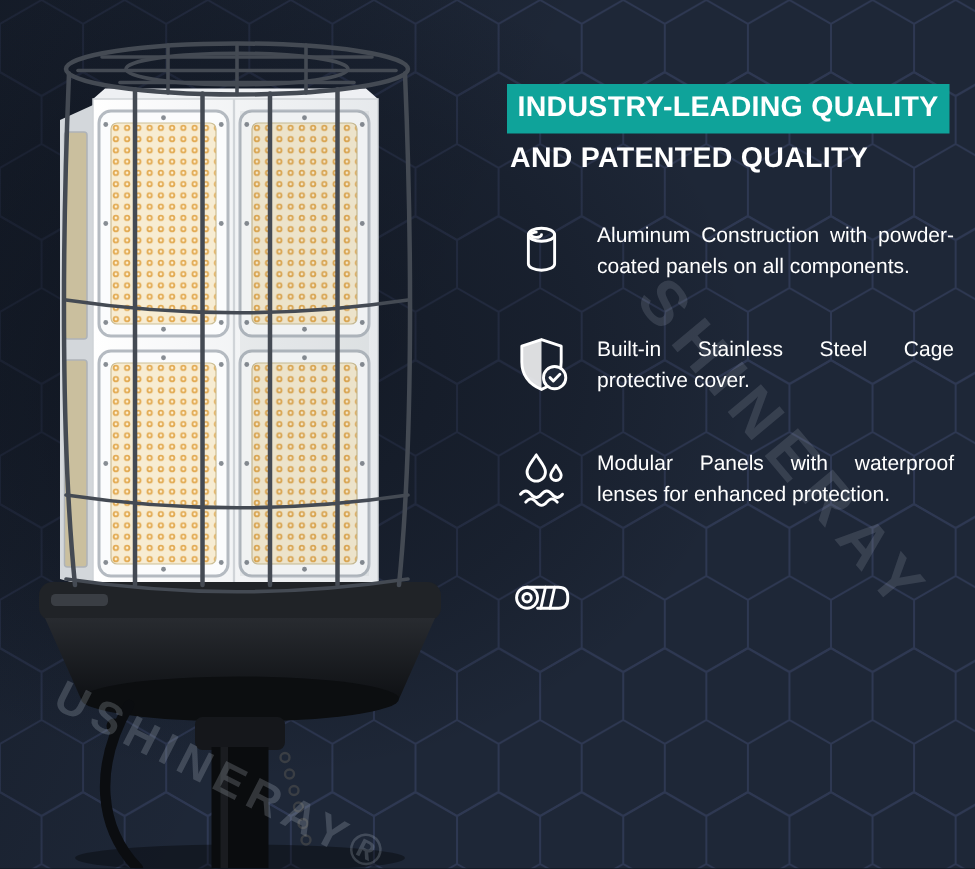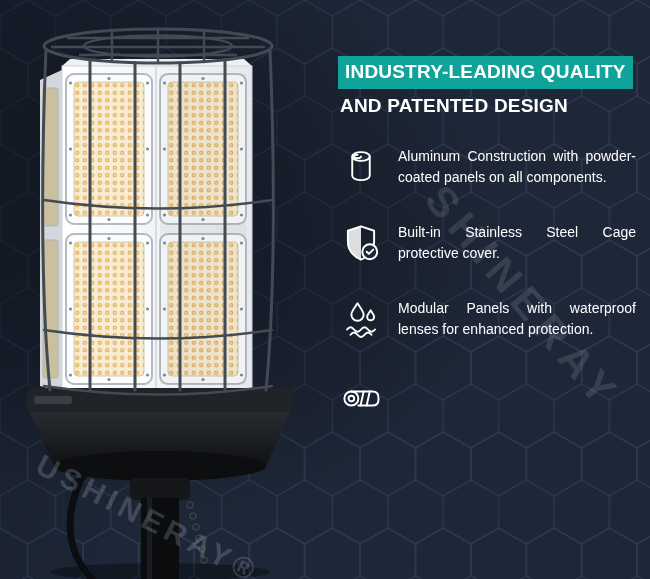--- a/index.html
+++ b/index.html
@@ -153,21 +153,21 @@
       </g>
     </svg>
   </div>
 
   <div class="watermark wm-right">SHINERAY</div>
   <div class="watermark wm-base">USHINERAY®</div>
 
   <div class="content">
     <h1>
       <span class="hl">INDUSTRY-LEADING QUALITY</span>
-      <span class="l2">AND PATENTED DESIGN</span>
+      <span class="l2">AND PATENTED QUALITY</span>
     </h1>
 
     <div class="features">
 
       <div class="feature">
         <span class="ficon">
           <svg width="42" height="42" viewBox="0 0 48 48" fill="none" stroke="#ffffff" stroke-width="2.2" stroke-linecap="round" stroke-linejoin="round">
             <ellipse cx="24" cy="12" rx="10" ry="5"></ellipse>
             <path d="M24 12 a4 2 0 1 1 -4 -2"></path>
             <path d="M14 12 V34 a10 5 0 0 0 20 0 V12"></path>

